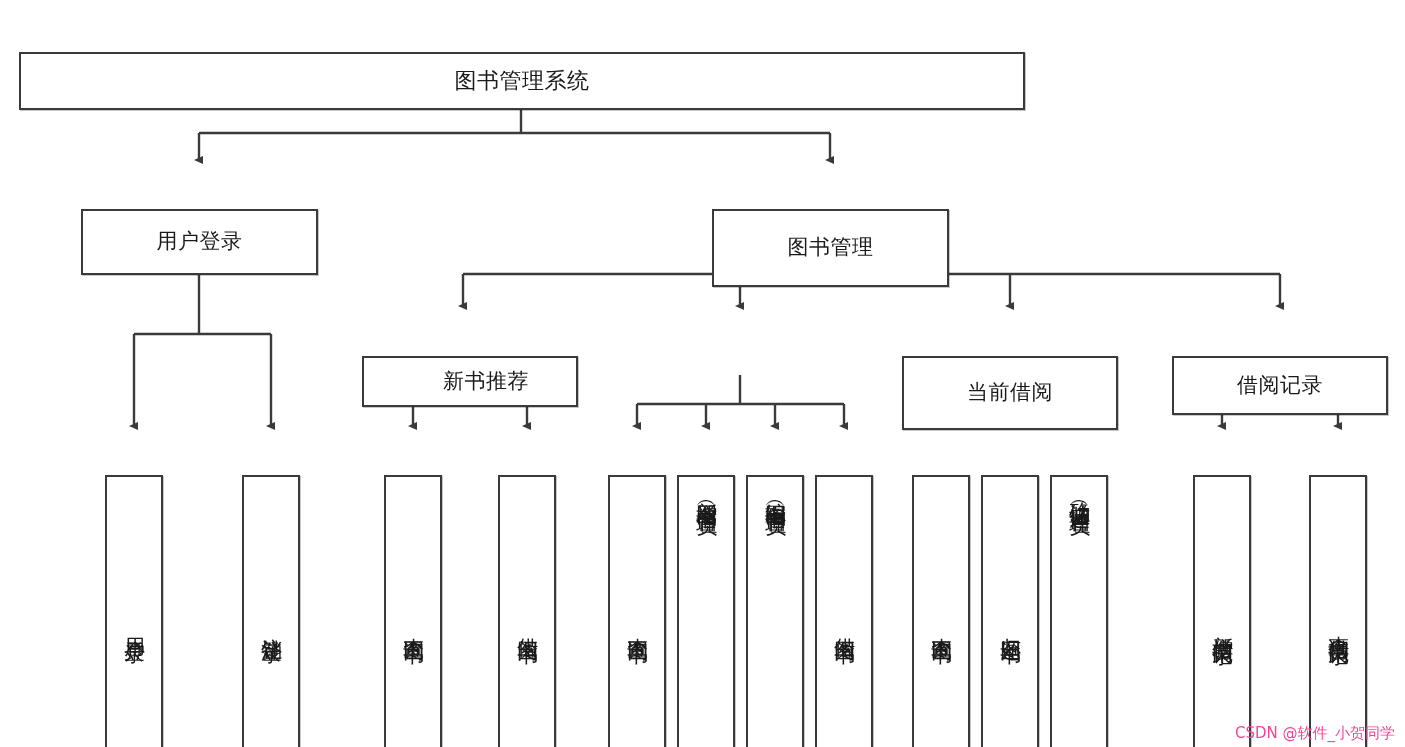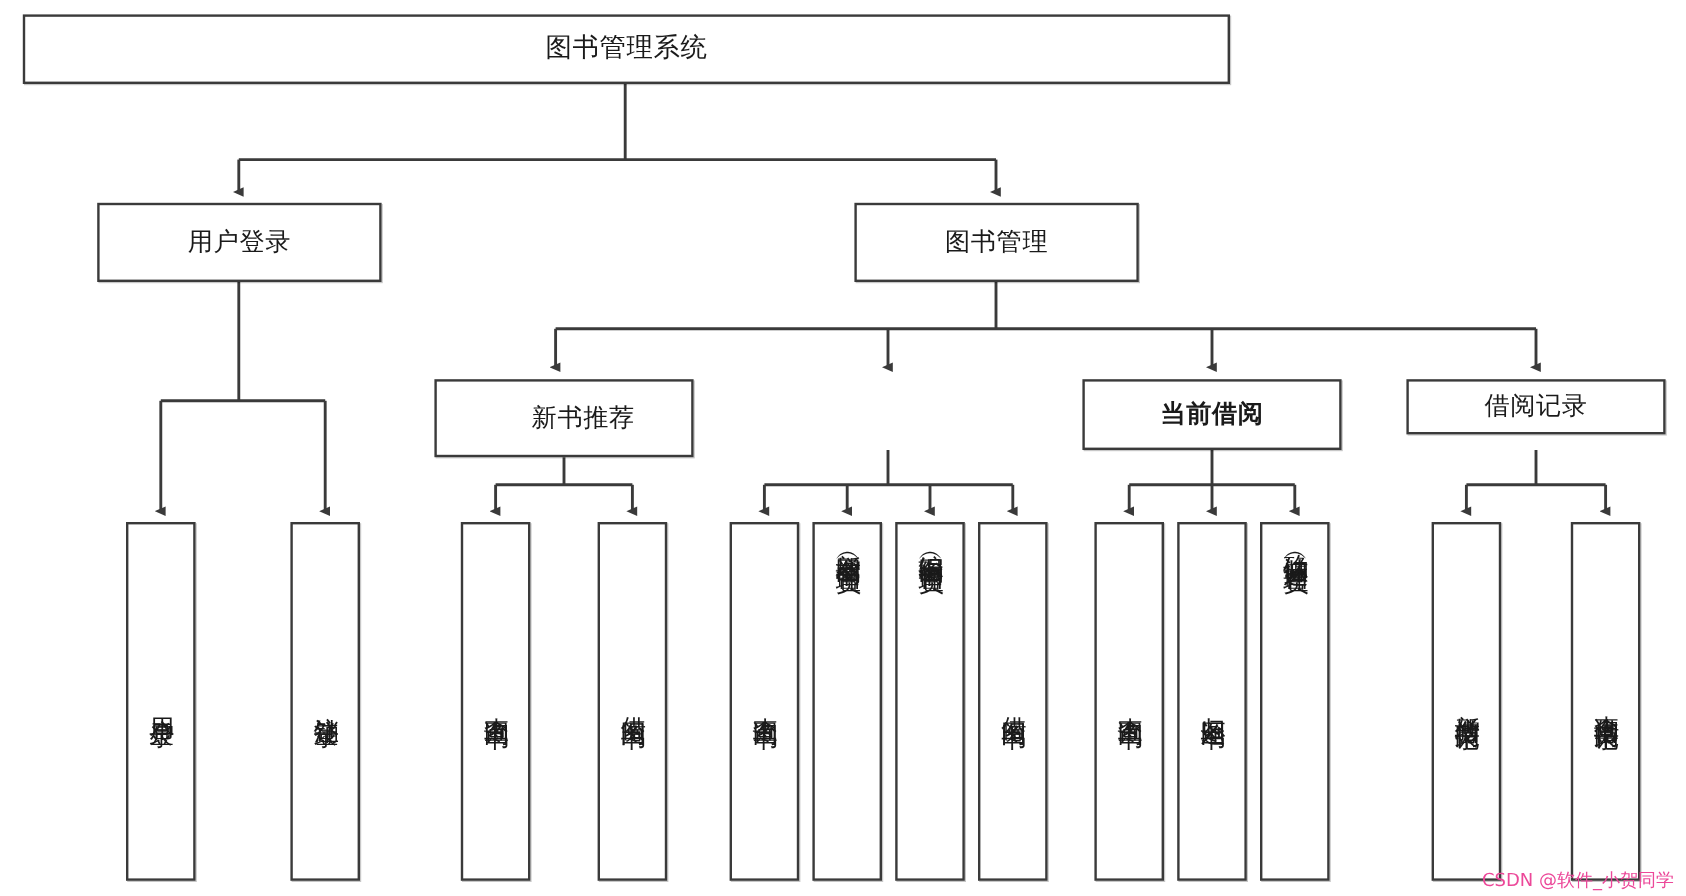--- a/index.html
+++ b/index.html
@@ -28,20 +28,21 @@
   .node {
     position: absolute;
     box-sizing: border-box;
     border: 2px solid #3a3a3a;
     background: #ffffff;
     display: flex;
     align-items: center;
     justify-content: center;
     color: #1a1a1a;
     box-shadow: 1px 1px 0 rgba(0,0,0,0.22);
+    margin-top: 40px;
   }
   .node .lbl {
     display: block;
     text-align: center;
     letter-spacing: 0.5px;
   }
   
   .node.h .lbl {
     font-size: 21px;
     line-height: 1.2;
@@ -133,31 +134,31 @@
     </g>
   </svg>
 
   <div class="node h root" style="left:19px; top:12px; width:1006px; height:58px;">
     <span class="lbl">图书管理系统</span>
   </div>
 
   <div class="node h" style="left:81px; top:169px; width:237px; height:66px;">
     <span class="lbl">用户登录</span>
   </div>
-  <div class="node h" style="left:712px; top:169px; width:237px; height:66px;">
+  <div class="node h" style="left:712px; top:169px; width:237px; height:78px;">
     <span class="lbl">图书管理</span>
   </div>
 
-  <div class="node h" style="left:362px; top:316px; width:216px; height:65px;padding-left:32px;">
+  <div class="node h" style="left:362px; top:316px; width:216px; height:51px;padding-left:32px;">
     <span class="lbl">新书推荐</span>
   </div>
-  <div class="node h" style="left:902px; top:316px; width:216px; height:59px;font-weight:bold;">
+  <div class="node h" style="left:902px; top:316px; width:216px; height:74px;">
     <span class="lbl">当前借阅</span>
   </div>
-  <div class="node h" style="left:1172px; top:316px; width:216px; height:46px;">
+  <div class="node h" style="left:1172px; top:316px; width:216px; height:59px;">
     <span class="lbl">借阅记录</span>
   </div>
 
   <div class="node v mid" style="left:105px; top:435px; width:58px; height:299px;">
     <span class="lbl">用户登录</span>
   </div>
   <div class="node v mid" style="left:242px; top:435px; width:58px; height:299px;">
     <span class="lbl">注销登录</span>
   </div>
 

